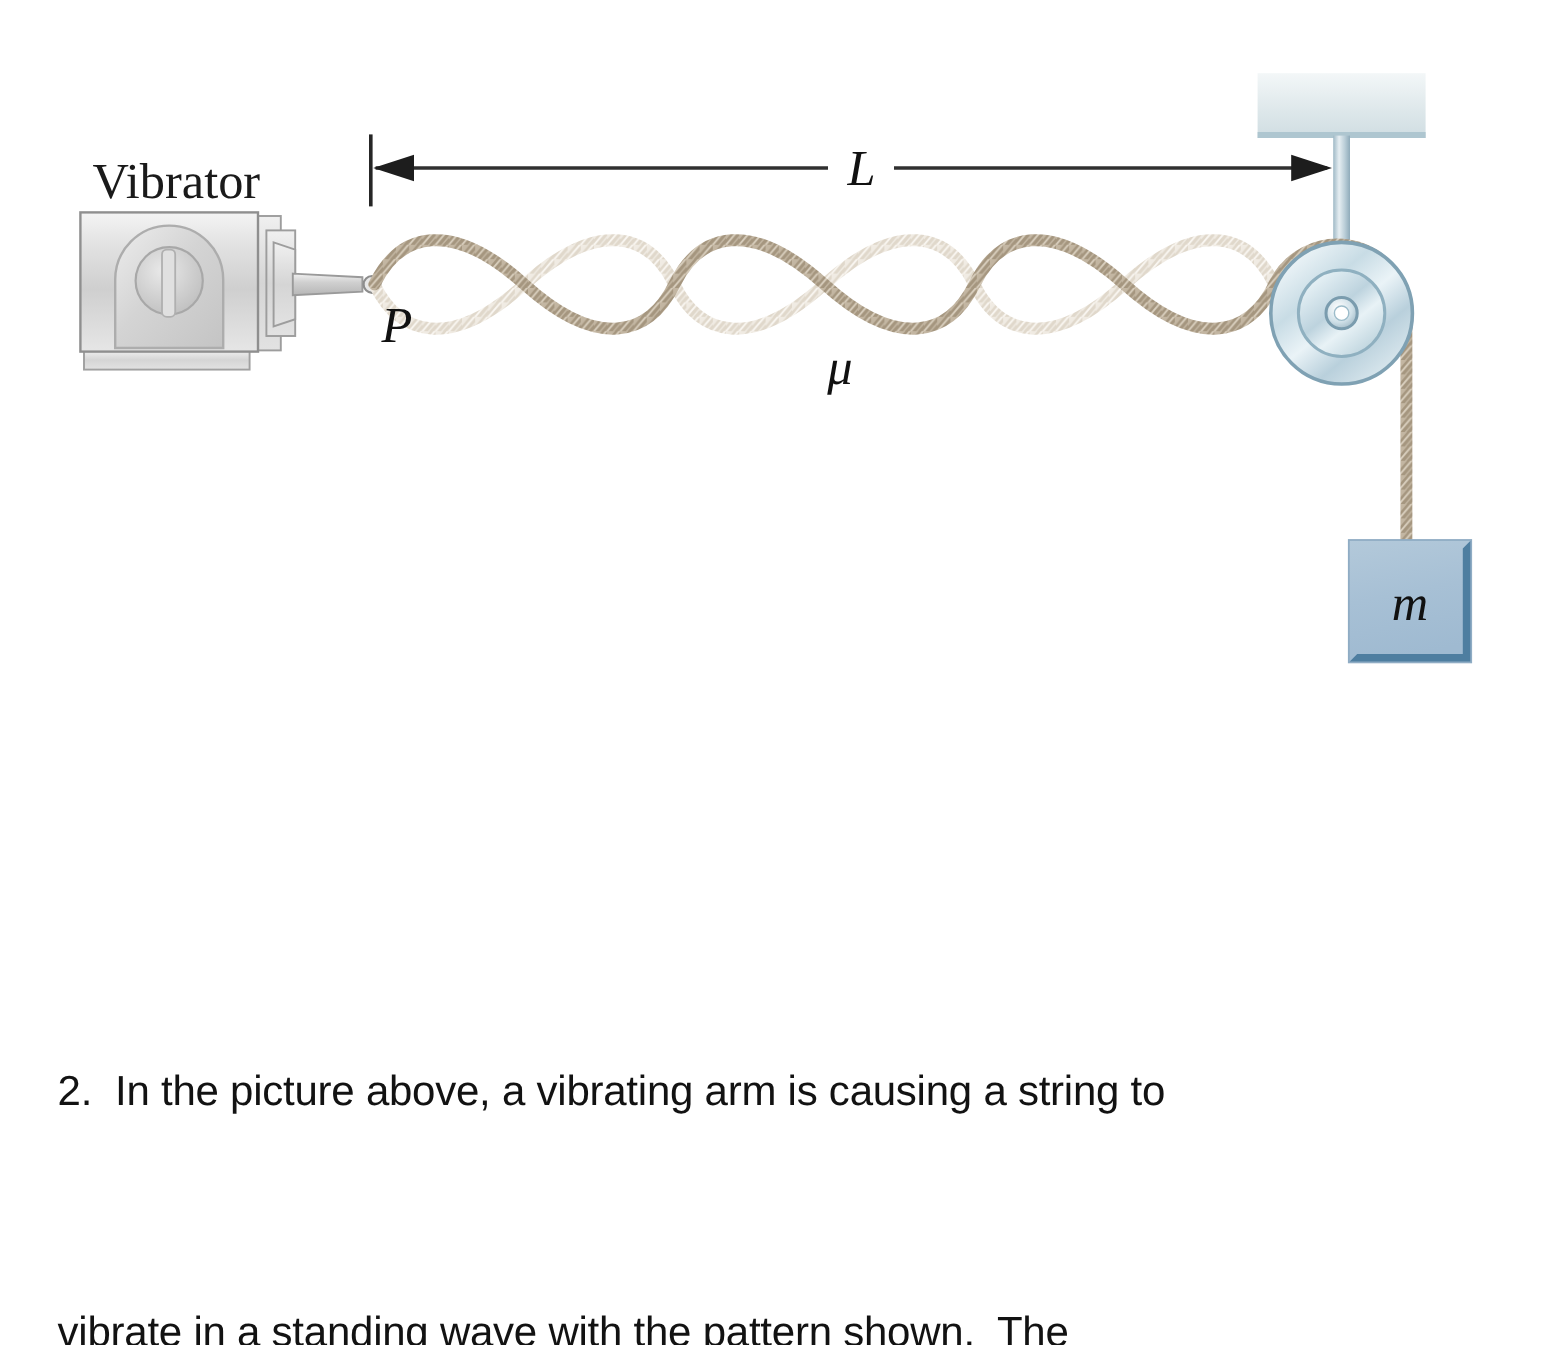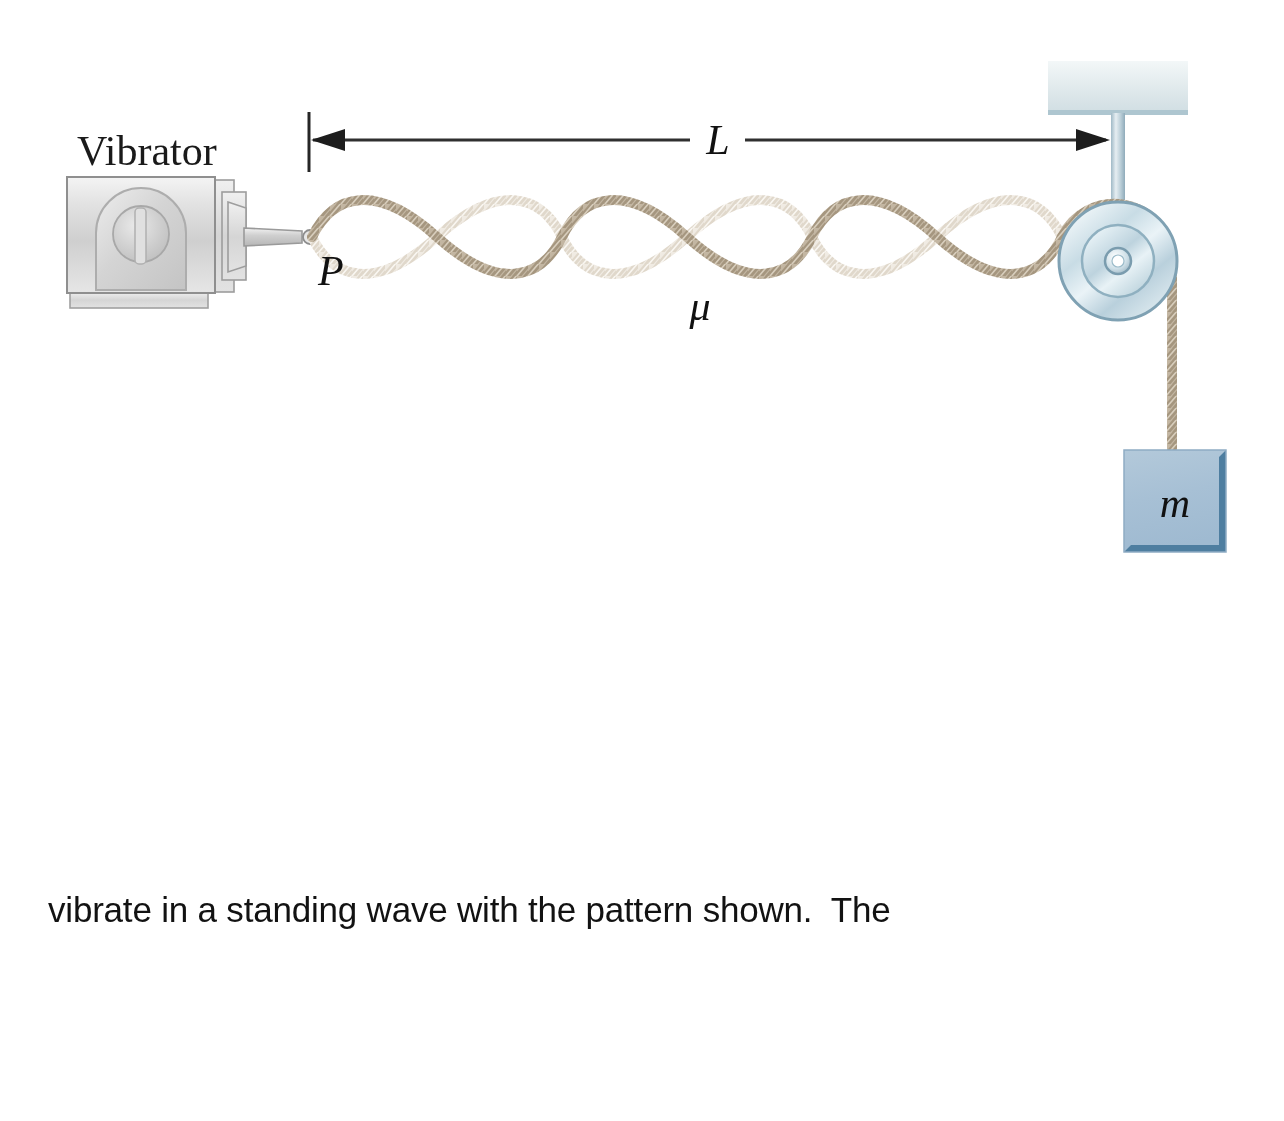--- a/index.html
+++ b/index.html
@@ -210,17 +210,18 @@
       <path d="M 1124 552 L 1226 552 L 1226 450 L 1219 457 L 1219 545 L 1131 545 Z" fill="#4e7ea0"></path>
       <rect x="1124" y="450" width="102" height="102" fill="none" stroke="#8facc4" stroke-width="1.5"></rect>
       <text class="fig-label-italic" x="1175" y="517" font-size="42" text-anchor="middle">m</text>
     </g>
 
     <text class="fig-label-serif" x="77" y="165" font-size="42">Vibrator</text>
   </svg>
 </div>
 
 <div id="problem-text">
+  <span class="prob-line">2.  In the picture above, a vibrating arm is causing a string to</span>
   <span class="prob-line">vibrate in a standing wave with the pattern shown.  The</span>
   
   
   
 </div>
 
 </body></html>

